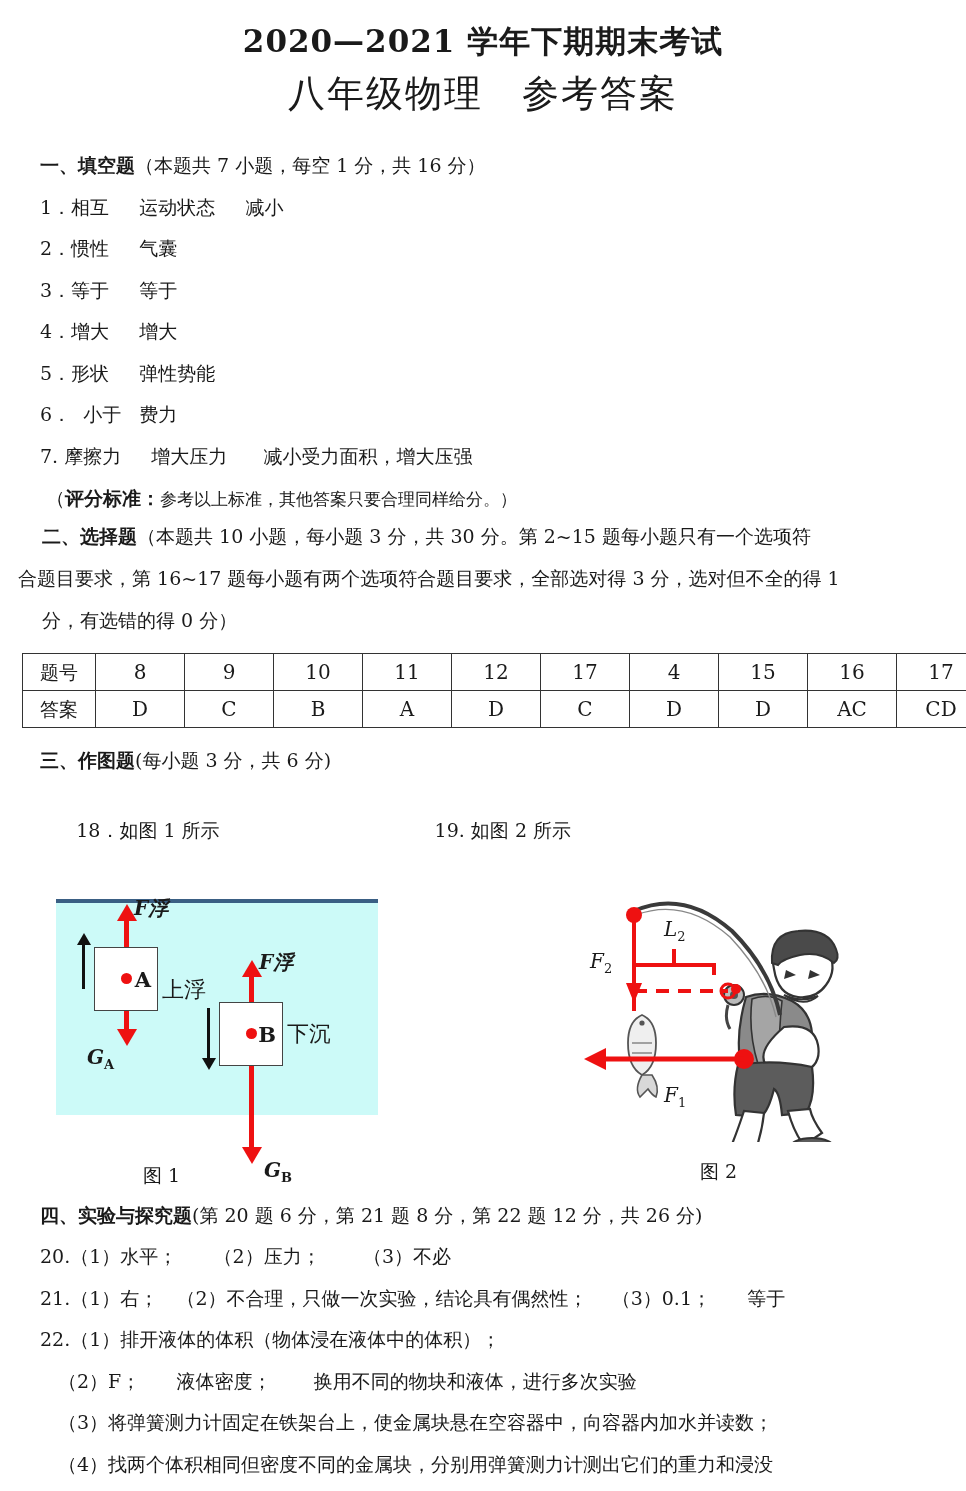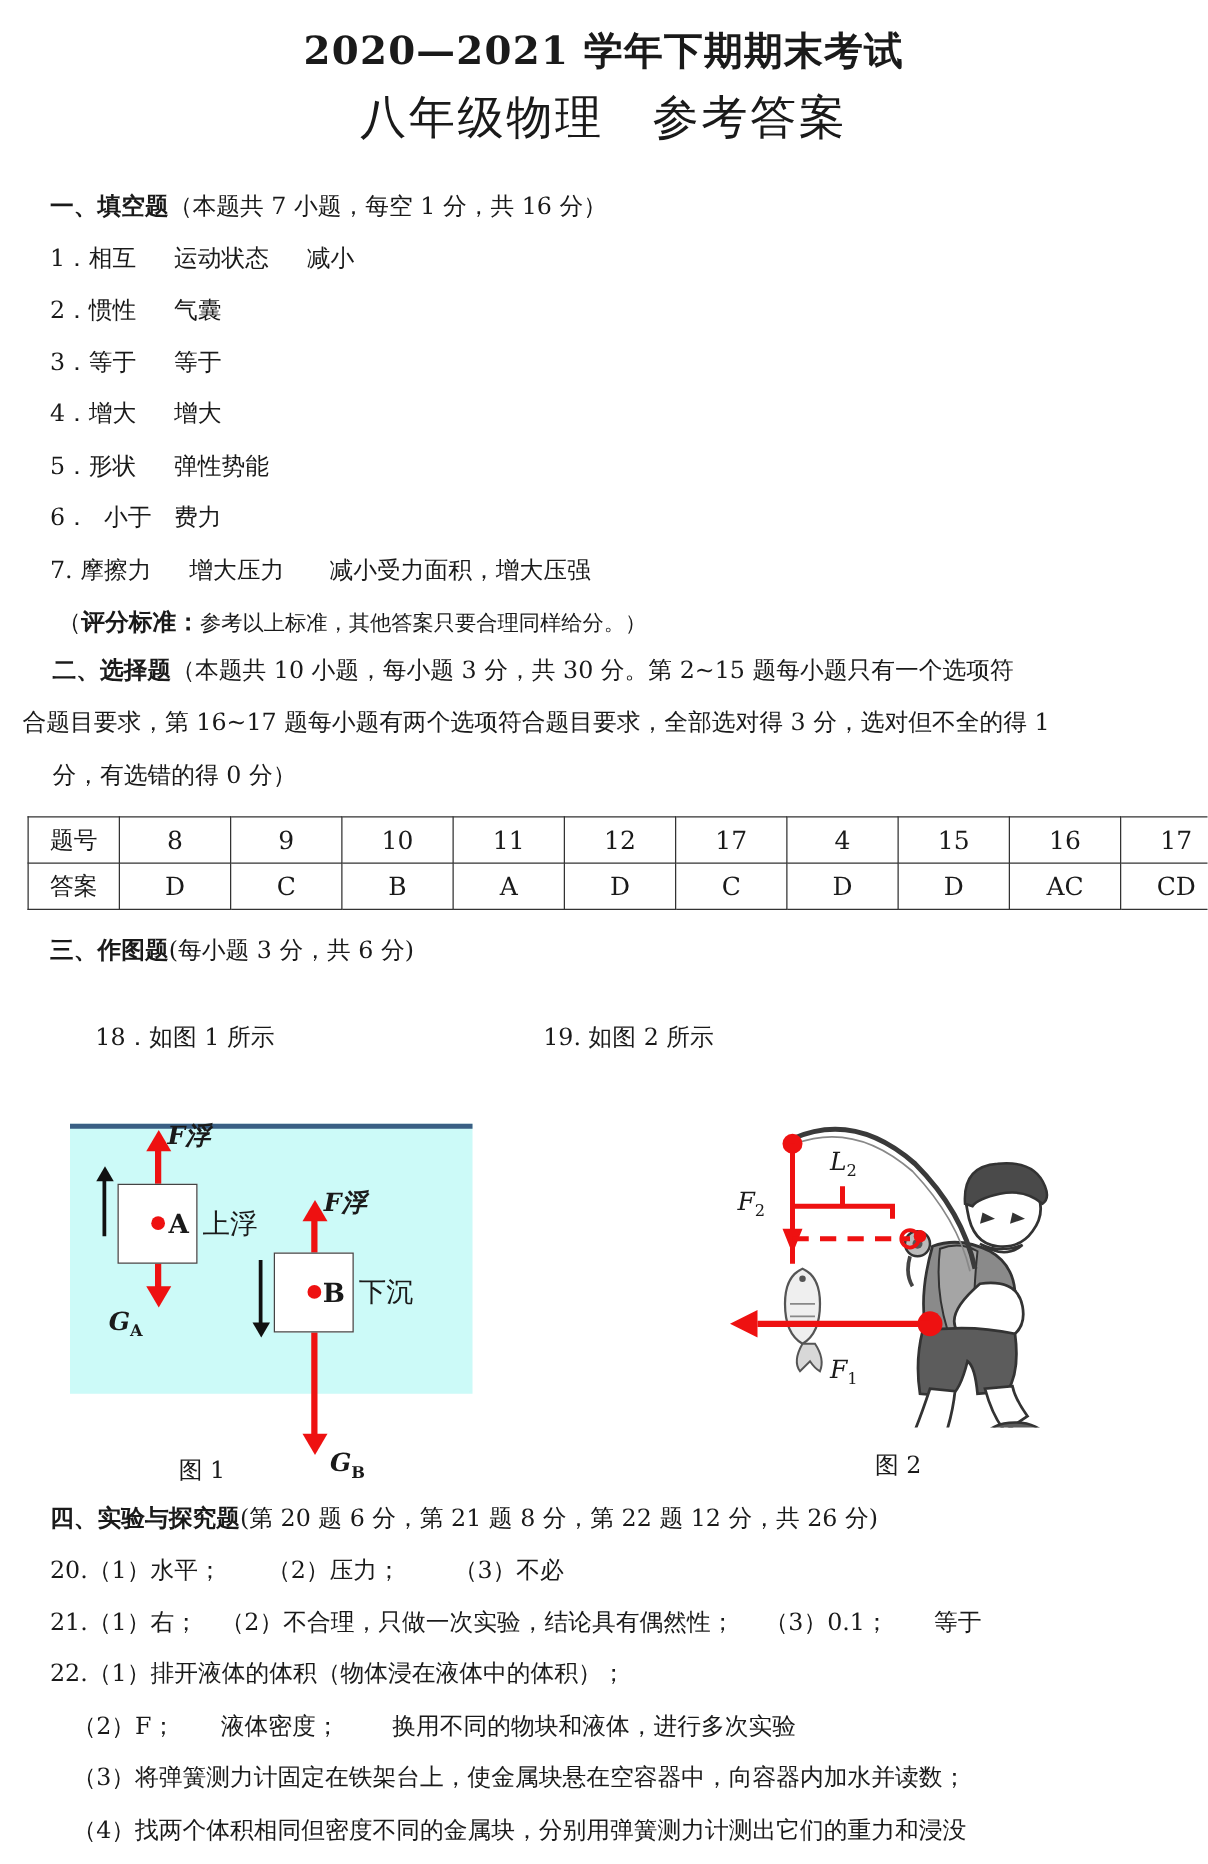--- a/index.html
+++ b/index.html
@@ -177,21 +177,21 @@
 
         <div class="vline" style="left:86px;top:24px;height:122px;"></div>
         <div class="ar-up" style="left:79px;top:13px;"></div>
         <div class="ar-dn" style="left:79px;top:138px;"></div>
         <div class="blk" style="left:56px;top:56px;">
           <span class="lt">A</span>
         </div>
         <div class="dot" style="left:83px;top:82px;"></div>
         <div class="flabel" style="left:96px;top:4px;"><span>F浮</span></div>
         <div class="flabel" style="left:49px;top:154px;"><span>G</span><span class="sb">A</span></div>
-        <div class="cnlabel" style="left:124px;top:73px;text-align:center;">上浮</div>
+        <div class="cnlabel" style="left:124px;top:84px;text-align:center;">上浮</div>
 
         <div class="blkarrow" style="left:44px;top:52px;height:46px;"></div>
         <div class="bk-up" style="left:39px;top:42px;"></div>
 
         <div class="vline" style="left:211px;top:80px;height:185px;"></div>
         <div class="ar-up" style="left:204px;top:69px;"></div>
         <div class="ar-dn" style="left:204px;top:256px;"></div>
         <div class="blk" style="left:181px;top:111px;">
           <span class="lt">B</span>
         </div>

